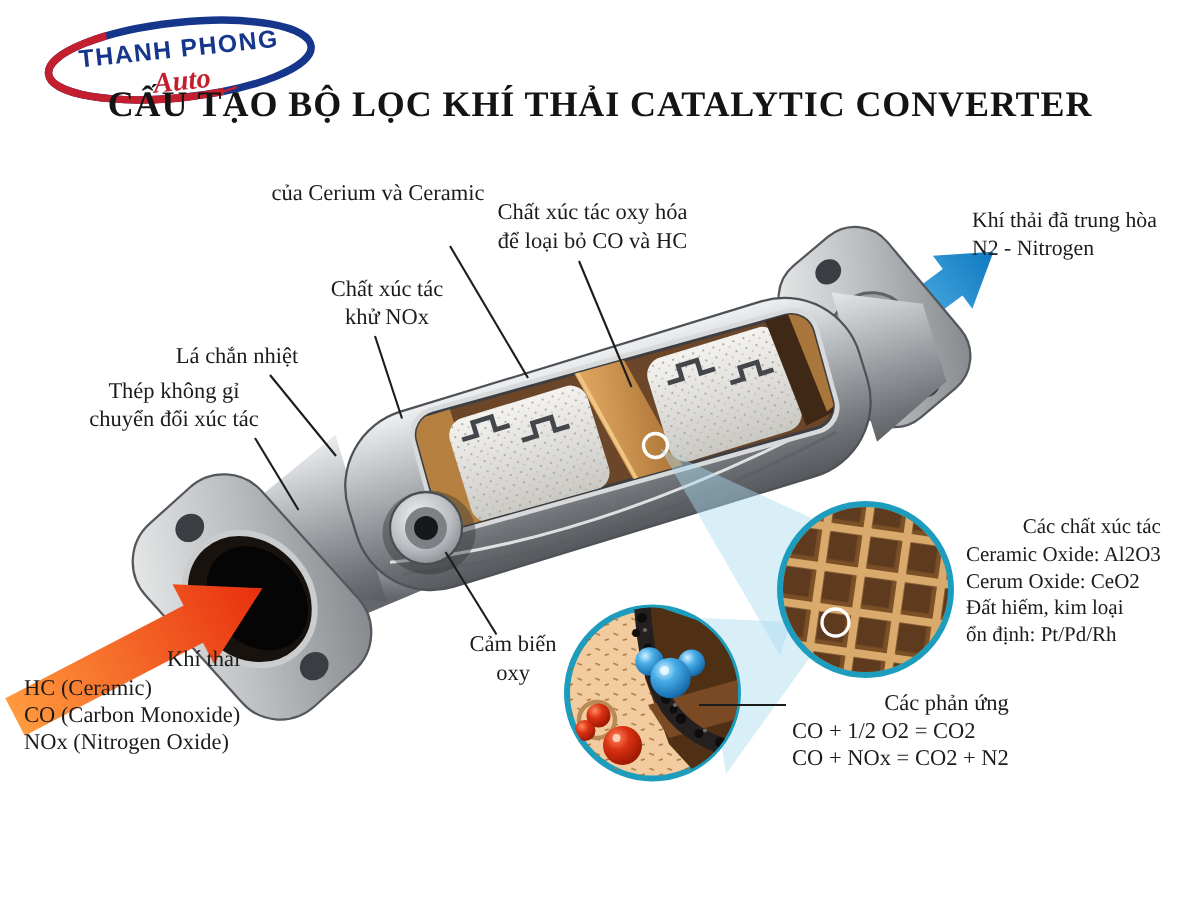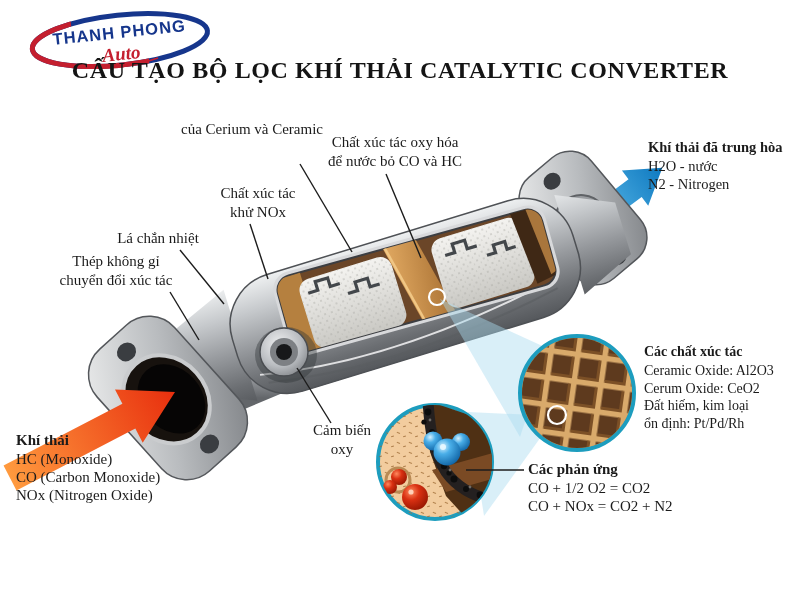--- a/index.html
+++ b/index.html
@@ -5,21 +5,21 @@
   html,body{margin:0;padding:0;background:#ffffff;}
   .stage{position:relative;width:800px;height:600px;background:#ffffff;overflow:hidden;
          font-family:"Liberation Serif",serif;}
   .art{position:absolute;left:0;top:0;}
   .title{position:absolute;top:57px;left:0;right:0;text-align:center;
          font-family:"Liberation Serif",serif;font-weight:bold;font-size:24px;
          letter-spacing:.6px;color:#141414;}
   .logo{position:absolute;left:20px;top:8px;}
   .lbl{position:absolute;font:15px/1.27 "Liberation Serif",serif;color:#1b1b1b;white-space:nowrap;}
   .c{transform:translateX(-50%);text-align:center;}
-  .b{font-weight:bold;}
+  .b{font-weight:normal;text-align:right;}
   .grp div{line-height:18px;}
   .grp .b{line-height:20px;}
 </style>
 </head>
 <body>
 
 <div class="stage">
 
 <svg class="art" width="800" height="600" viewBox="0 0 800 600">
   <defs>
@@ -240,21 +240,21 @@
 </svg>
 
 <div class="title">CẤU TẠO BỘ LỌC KHÍ THẢI CATALYTIC CONVERTER</div>
 
 <div class="lbl c" style="left:252px;top:120px">
   <div>của Cerium và Ceramic</div>
 </div>
 
 <div class="lbl c" style="left:395px;top:133px">
   <div>Chất xúc tác oxy hóa</div>
-  <div>để nước bỏ CO và HC</div>
+  <div>để loại bỏ CO và HC</div>
 </div>
 
 <div class="lbl c" style="left:258px;top:184px">
   <div>Chất xúc tác</div>
   <div>khử NOx</div>
 </div>
 
 <div class="lbl c" style="left:158px;top:229px">Lá chắn nhiệt</div>
 
 <div class="lbl c" style="left:116px;top:252px">
@@ -262,27 +262,26 @@
   <div>chuyển đổi xúc tác</div>
 </div>
 
 <div class="lbl c" style="left:342px;top:421px">
   <div>Cảm biến</div>
   <div>oxy</div>
 </div>
 
 <div class="lbl grp" style="left:648px;top:137px;font-size:14.5px">
   <div class="b">Khí thải đã trung hòa</div>
-  <div>H2O - nước</div>
   <div>N2 - Nitrogen</div>
 </div>
 
 <div class="lbl grp" style="left:16px;top:430px">
   <div class="b">Khí thải</div>
-  <div>HC (Monoxide)</div>
+  <div>HC (Ceramic)</div>
   <div>CO (Carbon Monoxide)</div>
   <div>NOx (Nitrogen Oxide)</div>
 </div>
 
 <div class="lbl grp" style="left:644px;top:342px;font-size:14px;line-height:17.5px">
   <div class="b">Các chất xúc tác</div>
   <div style="line-height:17.5px">Ceramic Oxide: Al2O3</div>
   <div style="line-height:17.5px">Cerum Oxide: CeO2</div>
   <div style="line-height:17.5px">Đất hiếm, kim loại</div>
   <div style="line-height:17.5px">ổn định: Pt/Pd/Rh</div>

